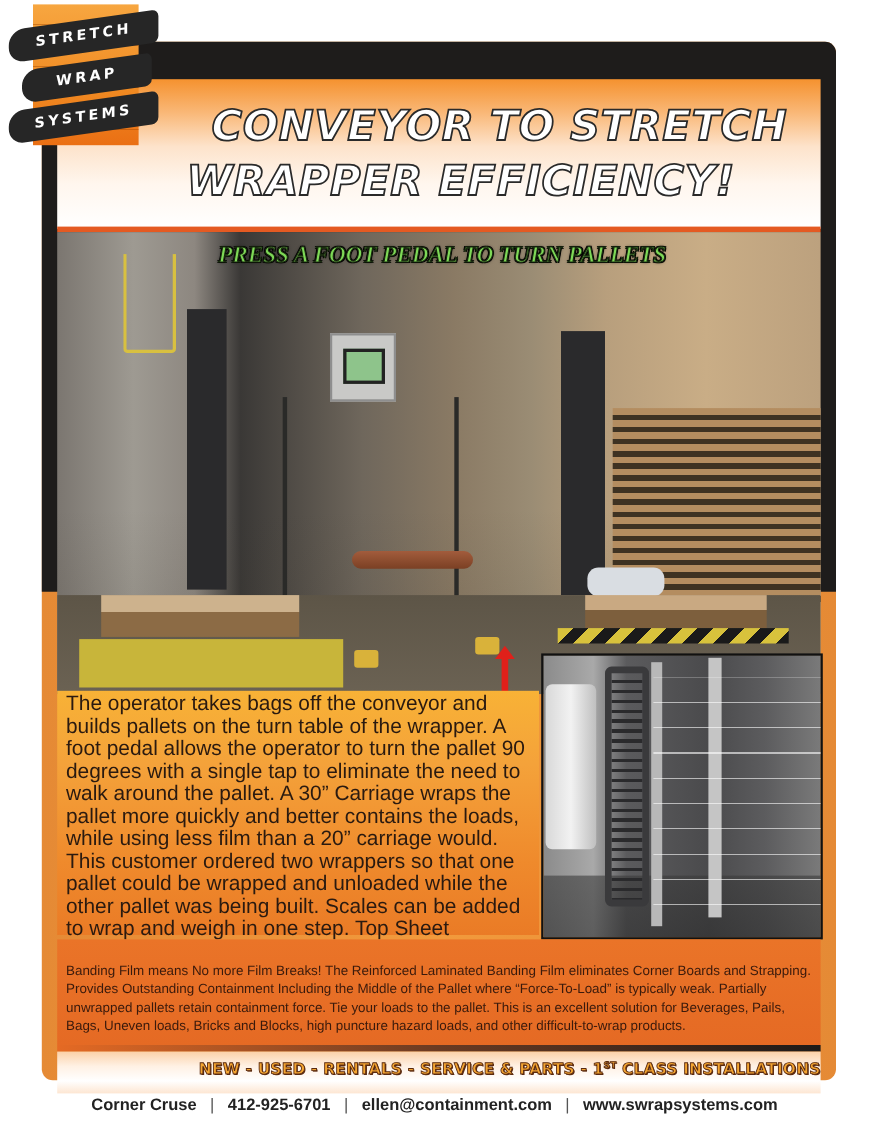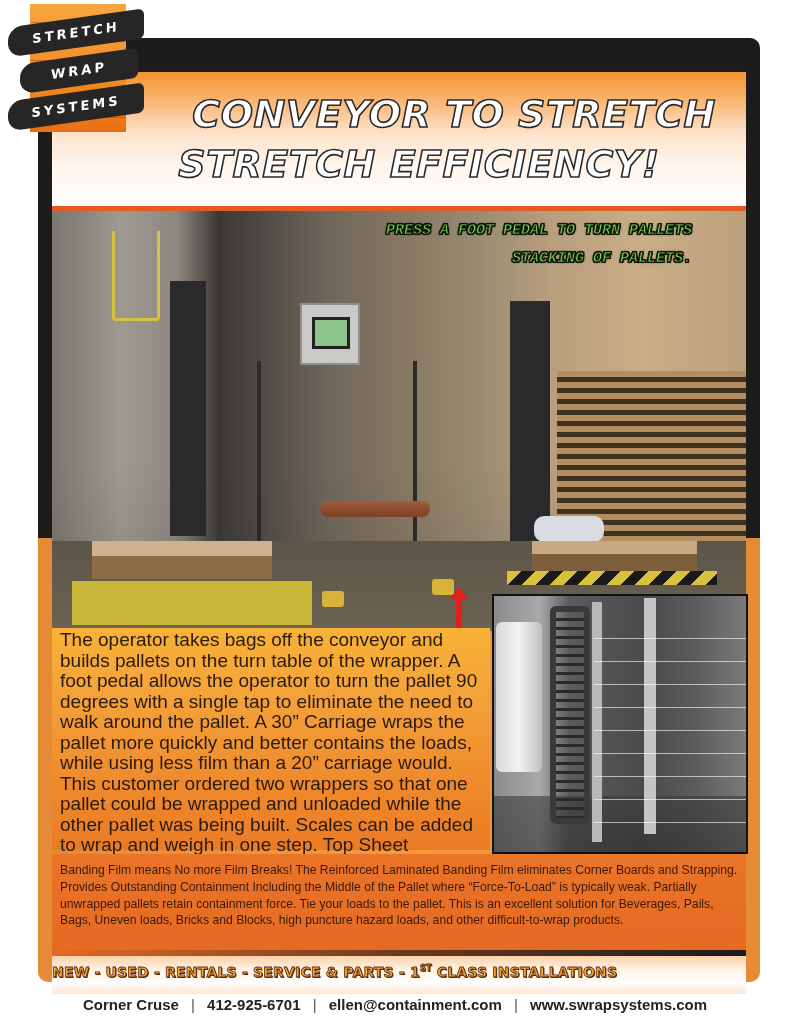--- a/index.html
+++ b/index.html
@@ -106,23 +106,23 @@
   .red-arrow {
     position: absolute; left: 404px; top: 386px; width: 6px; height: 36px; background: #e0201a;
   }
   .red-arrow::before {
     content: ""; position: absolute; left: -6px; top: -10px;
     border-left: 9px solid transparent; border-right: 9px solid transparent;
     border-bottom: 12px solid #e0201a;
   }
 
   .photo-headline {
-    position: absolute; left: 60px; top: 6px; width: 580px; text-align: right;
-    font-family: Liberation Mono, monospace; font-weight: bold; font-style: italic;
-    font-size: 15px; line-height: 28px;
+    position: absolute; left: 60px; top: 6px; width: 580px; text-align: center;
+    font-family: Liberation Serif, serif; font-weight: bold; font-style: italic;
+    font-size: 21px; line-height: 28px;
     color: #7ed957;
     -webkit-text-stroke: 1px #1a2a10;
     text-shadow: 0 0 3px #000, 1px 1px 0 #000, -1px -1px 0 #000, 1px -1px 0 #000, -1px 1px 0 #000;
   }
 
   
   .desc-box {
     position: absolute; left: 0; top: 556px; width: 438px; height: 222px;
     background: linear-gradient(180deg, #f8b236 0%, #f4a23a 30%, #ef8a2c 70%, #ea7b26 100%);
     padding: 2px 8px 0 8px;
@@ -161,35 +161,35 @@
   .inset-floor {
     position: absolute; left: 0; top: 200px; width: 256px; height: 60px;
     background: linear-gradient(180deg, #3a3a3a, #2b2b2b);
     opacity: 0.6;
   }
 
   
   .banding-box {
     position: absolute; left: 0; top: 782px; width: 694px; height: 96px;
     background: linear-gradient(180deg, #ea7428 0%, #e56a24 100%);
-    padding: 8px 8px;
+    padding: 20px 8px;
   }
   .banding-text {
     font-family: "Liberation Sans", sans-serif; font-size: 12.2px; line-height: 16.8px;
     color: #3a1a0c;
   }
 
   .bottom-strip-dark {
     position: absolute; left: 0; top: 878px; width: 694px; height: 6px;
     background: linear-gradient(90deg, #e56a24 0%, #6a3a22 50%, #1e1a18 100%);
   }
   .services-box {
     position: absolute; left: 0; top: 884px; width: 694px; height: 38px;
     background: linear-gradient(180deg, #fbd1a8 0%, #fff1e4 35%, #ffffff 70%, #fde6d2 100%);
-    text-align: left;
+    text-align: right;
   }
   .services-text {
     display: inline-block; margin-top: 8px;
     font-family: "DejaVu Sans", sans-serif; font-weight: bold; font-size: 14px; letter-spacing: 0.2px;
     color: #f4a531;
     -webkit-text-stroke: 0.8px #5a2a10;
     text-shadow: 1px 1px 0 #5a2a10;
   }
   .services-text sup { font-size: 8px; }
 
@@ -222,21 +222,21 @@
 </head>
 <body>
 
 <div class="frame-outer"></div>
 <div class="frame-dark"></div>
 
 <div class="panel">
 
   <div class="title-box">
     <div class="title-line l1">CONVEYOR TO STRETCH</div>
-    <div class="title-line l2">STRETCH EFFICIENCY!</div>
+    <div class="title-line l2">WRAPPER EFFICIENCY!</div>
   </div>
   <div class="title-underline"></div>
 
   <div class="photo-main">
     <div class="yellow-cage"></div>
     <div class="pillar p-left"></div>
     <div class="machine-frame"></div>
     <div class="control-box">
       <div class="control-screen"></div>
     </div>
@@ -248,21 +248,20 @@
     <div class="turntable-left"></div>
     <div class="wrap-bag"></div>
     <div class="pallet-right"></div>
     <div class="turntable-right"></div>
     <div class="pedal a"></div>
     <div class="pedal b"></div>
     <div class="red-arrow"></div>
 
     <div class="photo-headline">
       <div>PRESS A FOOT PEDAL TO TURN PALLETS</div>
-      <div>STACKING OF PALLETS.</div>
     </div>
   </div>
 
   <div class="photo-inset">
     <div class="inset-floor"></div>
     <div class="inset-roll"></div>
     <div class="inset-carriage"></div>
     <div class="inset-mast"></div>
     <div class="inset-mast2"></div>
     <div class="inset-film"></div>

